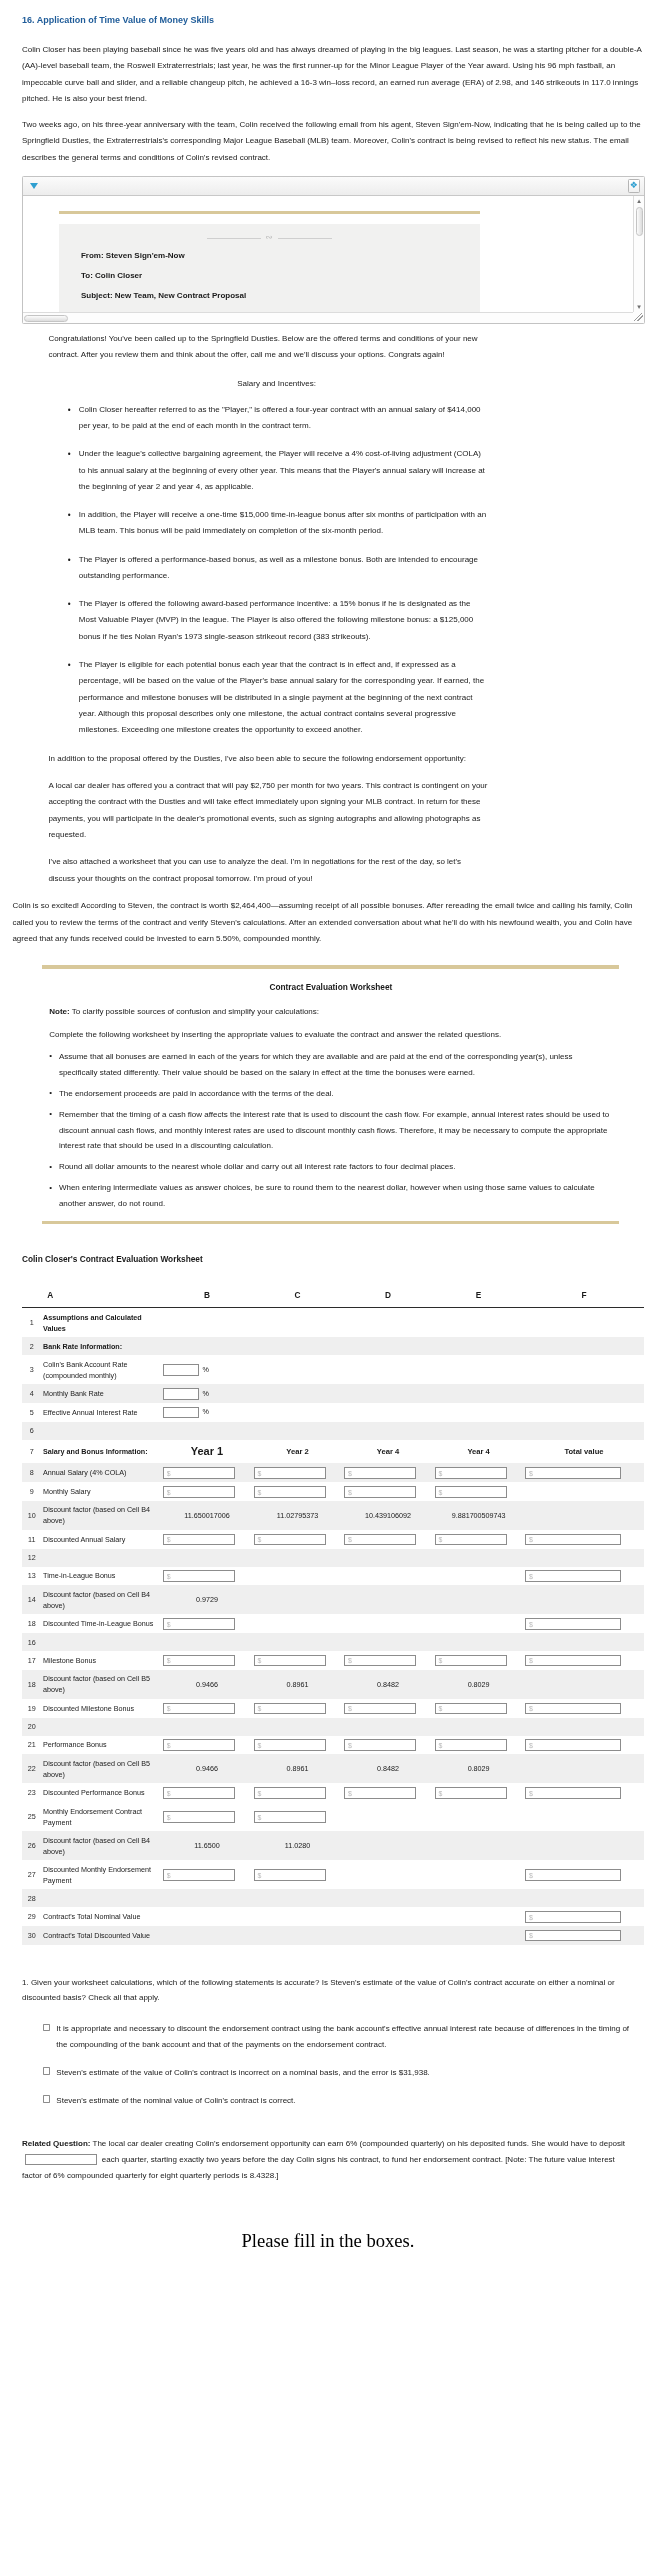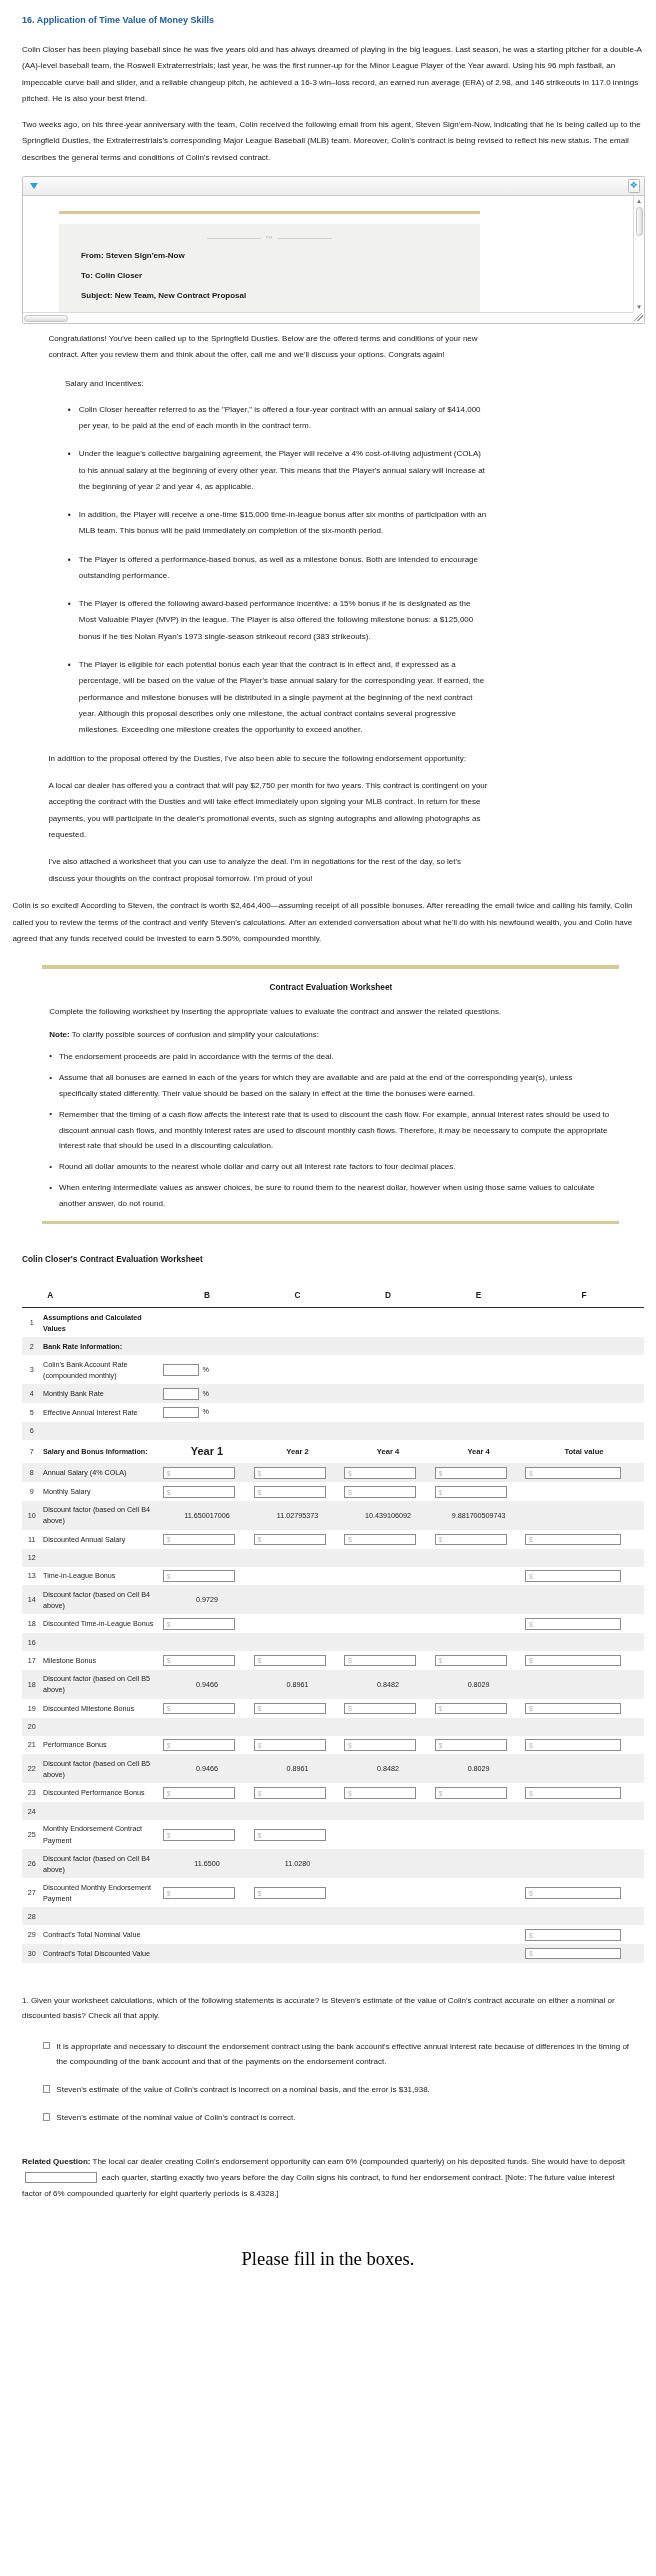--- a/index.html
+++ b/index.html
@@ -124,21 +124,21 @@
   .resize-grip::after{
     content:""; position:absolute; right:1.4px; bottom:1.4px; width:8.3px; height:8.3px;
     background:
       linear-gradient(135deg, transparent 44%, #9b9b9b 44%, #9b9b9b 52%, transparent 52%),
       linear-gradient(135deg, transparent 64%, #9b9b9b 64%, #9b9b9b 72%, transparent 72%);
   }
 
   
   .email-flow { margin-left: 36px; max-width: 440px; }
   .email-flow p { margin: 0 0 11px 0; line-height: 2.05; }
-  .email-flow .sec-label { margin: 12.4px 0 9.6px 16.5px; }
+  .email-flow .sec-label { margin: 12.4px 0 9.6px 16.5px; text-align: center; }
   .bullets { list-style: none; margin: 0 0 0 18px; padding: 0; }
   .bullets > li {
     position: relative;
     padding-left: 12.4px;
     margin-bottom: 11.7px;
     line-height: 2.05;
   }
   .bullets > li::before {
     content: "•";
     position: absolute; left: 1.4px; top: 0;
@@ -310,28 +310,28 @@
     <p class="indent-para">In addition to the proposal offered by the Dusties, I've also been able to secure the following endorsement opportunity:</p>
     <p class="indent-para">A local car dealer has offered you a contract that will pay $2,750 per month for two years. This contract is contingent on your accepting the contract with the Dusties and will take effect immediately upon signing your MLB contract. In return for these payments, you will participate in the dealer's promotional events, such as signing autographs and allowing photographs as requested.</p>
     <p class="indent-para">I've also attached a worksheet that you can use to analyze the deal. I'm in negotiations for the rest of the day, so let's discuss your thoughts on the contract proposal tomorrow. I'm proud of you!</p>
   </div>
 
   <p class="body-para" style="margin-left:0;max-width:640px;">Colin is so excited! According to Steven, the contract is worth $2,464,400—assuming receipt of all possible bonuses. After rereading the email twice and calling his family, Colin called you to review the terms of the contract and verify Steven's calculations. After an extended conversation about what he'll do with his newfound wealth, you and Colin have agreed that any funds received could be invested to earn 5.50%, compounded monthly.</p>
 
   <div class="cew">
     <div class="cew-rule"></div>
     <div class="cew-title">Contract Evaluation Worksheet</div>
-    <p>Complete the following worksheet by inserting the appropriate values to evaluate the contract and answer the related questions.</p>
     <p>
       <strong>Note:</strong>
       <span>To clarify possible sources of confusion and simplify your calculations:</span>
     </p>
+    <p>Complete the following worksheet by inserting the appropriate values to evaluate the contract and answer the related questions.</p>
     <ul>
+      <li>Assume that all bonuses are earned in each of the years for which they are available and are paid at the end of the corresponding year(s), unless specifically stated differently. Their value should be based on the salary in effect at the time the bonuses were earned.</li>
       <li>The endorsement proceeds are paid in accordance with the terms of the deal.</li>
-      <li>Assume that all bonuses are earned in each of the years for which they are available and are paid at the end of the corresponding year(s), unless specifically stated differently. Their value should be based on the salary in effect at the time the bonuses were earned.</li>
       <li>Remember that the timing of a cash flow affects the interest rate that is used to discount the cash flow. For example, annual interest rates should be used to discount annual cash flows, and monthly interest rates are used to discount monthly cash flows. Therefore, it may be necessary to compute the appropriate interest rate that should be used in a discounting calculation.</li>
       <li>Round all dollar amounts to the nearest whole dollar and carry out all interest rate factors to four decimal places.</li>
       <li>When entering intermediate values as answer choices, be sure to round them to the nearest dollar, however when using those same values to calculate another answer, do not round.</li>
     </ul>
     <div class="cew-rule-bot"></div>
   </div>
 
   <div class="ws-heading">Colin Closer's Contract Evaluation Worksheet</div>
 
   <table class="sheet">
@@ -556,29 +556,20 @@
         </tr>
         <tr>
           <td class="rnum">23</td>
           <td class="label">Discounted Performance Bonus</td>
           <td class="cellbox"><span class="inbox"><span class="dollar">$</span></span></td>
           <td class="cellbox"><span class="inbox"><span class="dollar">$</span></span></td>
           <td class="cellbox"><span class="inbox"><span class="dollar">$</span></span></td>
           <td class="cellbox"><span class="inbox"><span class="dollar">$</span></span></td>
           <td class="cellbox"><span class="inbox wide"><span class="dollar">$</span></span></td>
         </tr>
-        <tr class="shade">
-          <td class="rnum">24</td>
-          <td class="label"></td>
-          <td class="val"></td>
-          <td class="val"></td>
-          <td class="val"></td>
-          <td class="val"></td>
-          <td class="val"></td>
-        </tr>
         <tr>
           <td class="rnum">25</td>
           <td class="label">Monthly Endorsement Contract Payment</td>
           <td class="cellbox"><span class="inbox"><span class="dollar">$</span></span></td>
           <td class="cellbox"><span class="inbox"><span class="dollar">$</span></span></td>
           <td class="val"></td>
           <td class="val"></td>
           <td class="val"></td>
         </tr>
         <tr class="shade">

